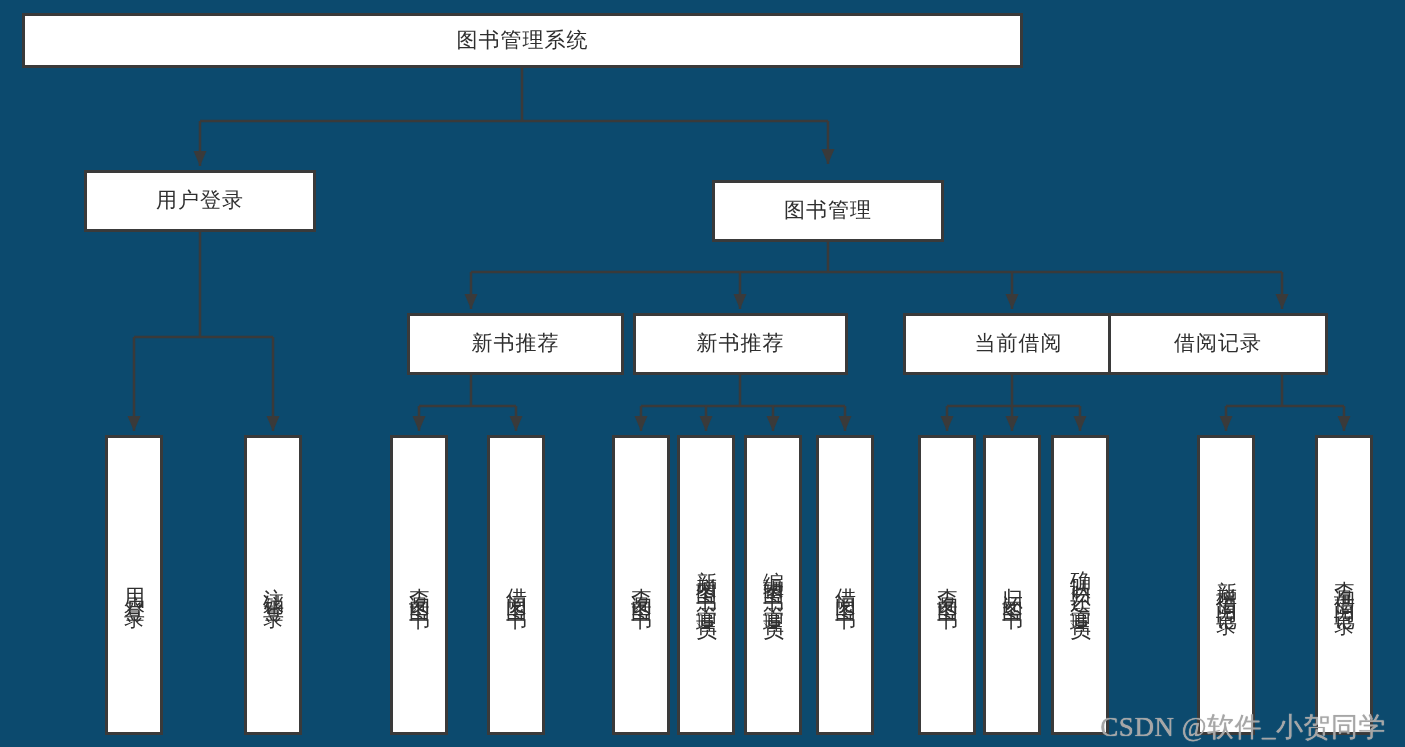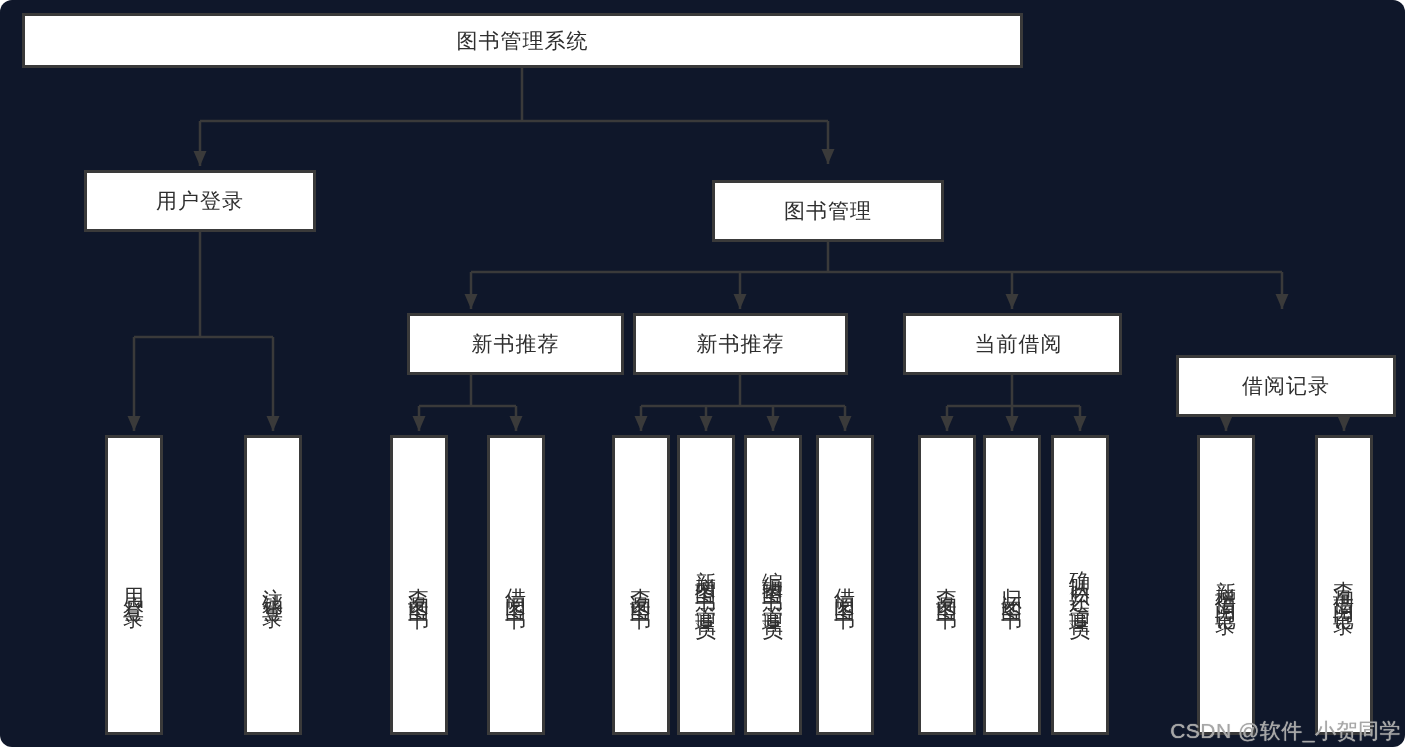--- a/index.html
+++ b/index.html
@@ -4,25 +4,24 @@
 <style>
   html, body {
     margin: 0;
     padding: 0;
     background: #ffffff;
   }
   #canvas {
     position: relative;
     width: 1405px;
     height: 747px;
-    background: #0f172a;
-    font-family: Liberation Sans, sans-serif;
+    background: #0c4a6e;
+    font-family: Liberation Serif, serif;
     color: #2f2f2f;
     overflow: hidden;
-    border-radius: 12px;
   }
   #connectors {
     position: absolute;
     left: 0; top: 0;
     width: 1405px; height: 747px;
   }
   .node {
     position: absolute;
     box-sizing: border-box;
     border: 3px solid #3a3a3a;
@@ -40,23 +39,23 @@
     top: 435px;
     width: 58px;
     height: 300px;
     writing-mode: vertical-rl;
     text-orientation: mixed;
     letter-spacing: 7px;
     white-space: normal;
   }
   #watermark {
     position: absolute;
-    right: 4px;
+    right: 19px;
     bottom: 2px;
-    font-size: 21px;
+    font-size: 27px;
     color: #a6a6a6;
     letter-spacing: 0.5px;
     text-shadow: 0 0 1px #c9c9c9;
   }
 </style>
 </head>
 <body>
 
 <div id="canvas">
 
@@ -102,21 +101,21 @@
   </svg>
 
   <div class="node" style="left:22px; top:13px; width:1001px; height:55px;">图书管理系统</div>
 
   <div class="node hbox" style="left:84px; top:170px; width:232px;">用户登录</div>
   <div class="node hbox" style="left:712px; top:180px; width:232px;">图书管理</div>
 
   <div class="node hbox" style="left:363px; top:313px; width:217px;margin-left:44px;">新书推荐</div>
   <div class="node hbox" style="left:633px; top:313px; width:215px;">新书推荐</div>
   <div class="node hbox" style="left:903px; top:313px; width:219px;padding-left:12px;">当前借阅</div>
-  <div class="node hbox" style="left:1176px; top:313px; width:220px;margin-top:42px;">借阅记录</div>
+  <div class="node hbox" style="left:1108px; top:313px; width:220px;">借阅记录</div>
 
   <div class="node leaf" style="left:105px;">用户登录</div>
   <div class="node leaf" style="left:244px;">注销登录</div>
 
   <div class="node leaf" style="left:390px;">查询图书</div>
   <div class="node leaf" style="left:487px;">借阅图书</div>
 
   <div class="node leaf" style="left:612px;">查询图书</div>
   <div class="node leaf" style="left:677px;">新增图书（管理员）</div>
   <div class="node leaf" style="left:744px;">编辑图书（管理员）</div>

